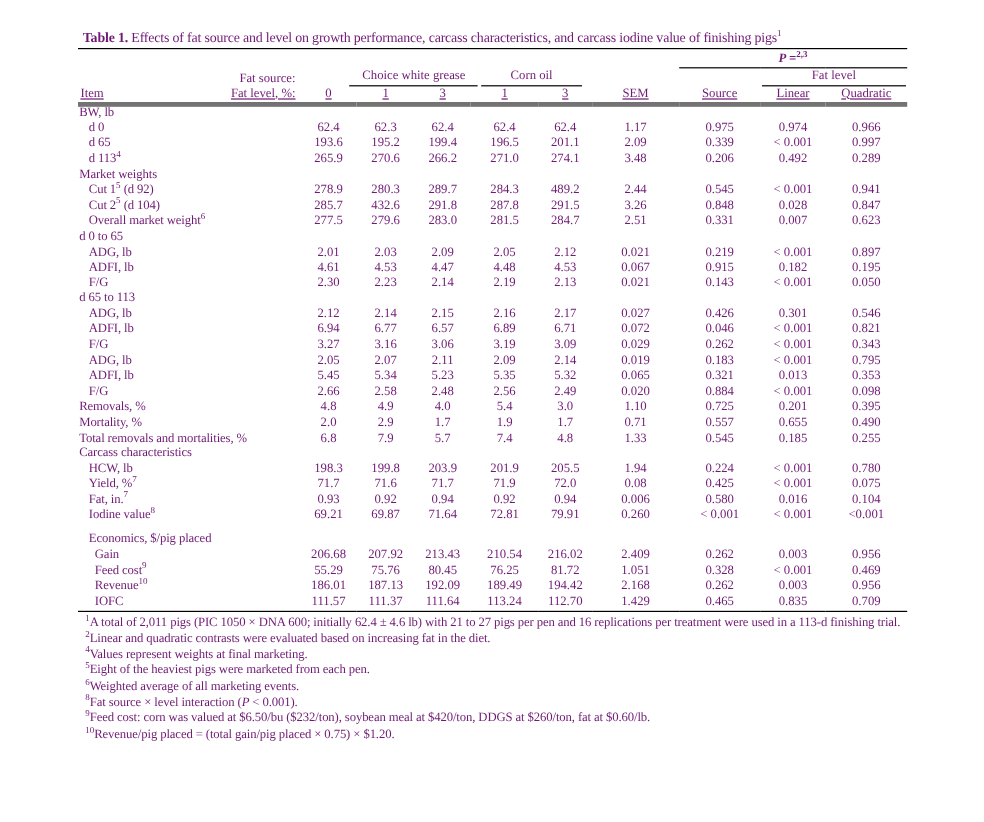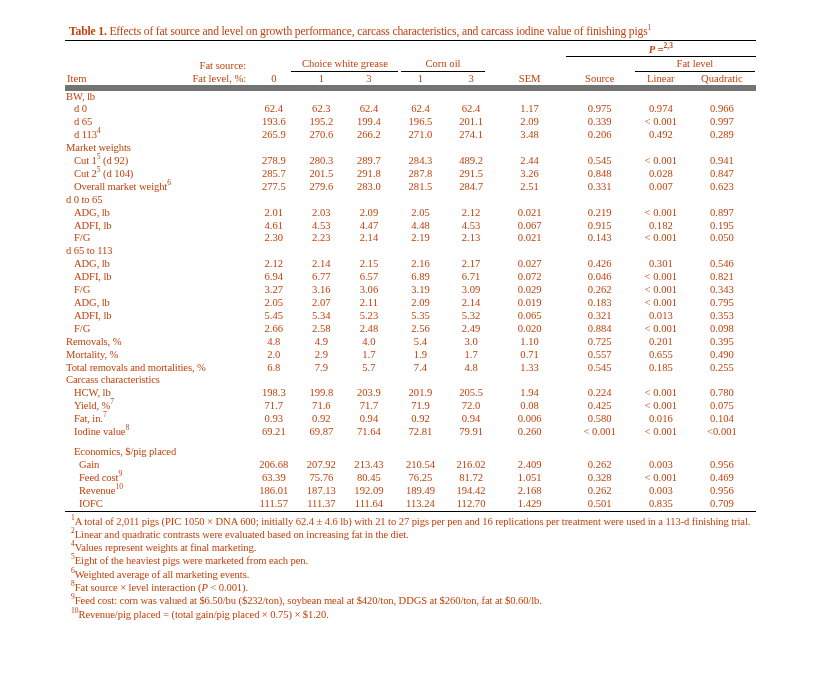--- a/index.html
+++ b/index.html
@@ -1,19 +1,19 @@
 <!DOCTYPE html>
 <html><head>
 <meta charset="utf-8">
 <style>
   * { margin:0; padding:0; box-sizing:border-box; }
   html,body { background:#ffffff; }
   .page {
     position:relative; width:820px; height:685px; background:#fff;
-    font-family:"Liberation Serif","DejaVu Serif",serif; color:#c2410c;
+    font-family:"Liberation Serif","DejaVu Serif",serif; color:#701a75;
     overflow:hidden;
   }
   .sheet { position:absolute; left:65px; top:24px; width:691px; }
   .title {
     font-size:11.6px; line-height:15px; padding:0 0 1px 4px; white-space:nowrap;
     border-bottom:1.5px solid #000; letter-spacing:-0.15px;
   }
   .title b { font-weight:bold; }
   sup { font-size:7.5px; line-height:0; vertical-align:super; letter-spacing:0; }
   table { border-collapse:collapse; table-layout:fixed; width:691px; }
@@ -23,21 +23,21 @@
   th { font-weight:normal; font-size:10.6px; line-height:13px; padding:0; vertical-align:bottom; }
   .h-p th { height:15px;font-weight:bold; }
   .p-rule { border-bottom:1px solid #000; text-align:center; }
   .p-lbl i { font-style:italic; }
   .h-grp th { height:14px; }
   .grp-u { display:block; border-bottom:1px solid #000; text-align:center; white-space:nowrap; padding-bottom:1px; }
   .grp-cwg { margin:0 -6px; }
   .grp-corn { margin:0 9px; }
   .grp-fat { margin:0 1px; }
   .r-lab { text-align:right; padding-right:4px; white-space:nowrap; }
-  .h-cols th { height:15px; border-bottom:6px solid #737373; white-space:nowrap; }
+  .h-cols th { height:15px; border-bottom:4px solid #737373; white-space:nowrap;text-decoration:underline; }
   .h-cols .item-h { text-align:left; padding-left:2px; }
   .h-cols .num-h { text-align:center; }
   td { font-size:10.6px; line-height:12.9px; padding:0; white-space:nowrap; }
   td.val { text-align:center; }
   td.lbl { text-align:left; letter-spacing:-0.1px; }
   .ind0 { padding-left:1px; }
   .ind1 { padding-left:9px; }
   .ind2 { padding-left:14px; }
   tr.gap td { padding-top:7px; }
   tbody { border-bottom:1.5px solid #000; }
@@ -153,21 +153,21 @@
             <td class="val">284.3</td>
             <td class="val">489.2</td>
             <td class="val">2.44</td>
             <td class="val">0.545</td>
             <td class="val">&lt; 0.001</td>
             <td class="val">0.941</td>
           </tr>
           <tr>
             <td colspan="2" class="lbl ind1">Cut 2<sup>5</sup> (d 104)</td>
             <td class="val">285.7</td>
-            <td class="val">201.5</td>
+            <td class="val">432.6</td>
             <td class="val">291.8</td>
             <td class="val">287.8</td>
             <td class="val">291.5</td>
             <td class="val">3.26</td>
             <td class="val">0.848</td>
             <td class="val">0.028</td>
             <td class="val">0.847</td>
           </tr>
           <tr>
             <td colspan="2" class="lbl ind1">Overall market weight<sup>6</sup></td>
@@ -392,21 +392,21 @@
             <td class="val">213.43</td>
             <td class="val">210.54</td>
             <td class="val">216.02</td>
             <td class="val">2.409</td>
             <td class="val">0.262</td>
             <td class="val">0.003</td>
             <td class="val">0.956</td>
           </tr>
           <tr>
             <td colspan="2" class="lbl ind2">Feed cost<sup>9</sup></td>
-            <td class="val">63.39</td>
+            <td class="val">55.29</td>
             <td class="val">75.76</td>
             <td class="val">80.45</td>
             <td class="val">76.25</td>
             <td class="val">81.72</td>
             <td class="val">1.051</td>
             <td class="val">0.328</td>
             <td class="val">&lt; 0.001</td>
             <td class="val">0.469</td>
           </tr>
           <tr>
@@ -422,21 +422,21 @@
             <td class="val">0.956</td>
           </tr>
           <tr>
             <td colspan="2" class="lbl ind2">IOFC</td>
             <td class="val">111.57</td>
             <td class="val">111.37</td>
             <td class="val">111.64</td>
             <td class="val">113.24</td>
             <td class="val">112.70</td>
             <td class="val">1.429</td>
-            <td class="val">0.501</td>
+            <td class="val">0.465</td>
             <td class="val">0.835</td>
             <td class="val">0.709</td>
           </tr>
         </tbody>
     </table>
 
     <div class="footnotes">
         <p><sup>1</sup>A total of 2,011 pigs (PIC 1050 × DNA 600; initially 62.4 ± 4.6 lb) with 21 to 27 pigs per pen and 16 replications per treatment were used in a 113-d finishing trial.</p>
         <p><sup>2</sup>Linear and quadratic contrasts were evaluated based on increasing fat in the diet.</p>
         <p><sup>4</sup>Values represent weights at final marketing.</p>

